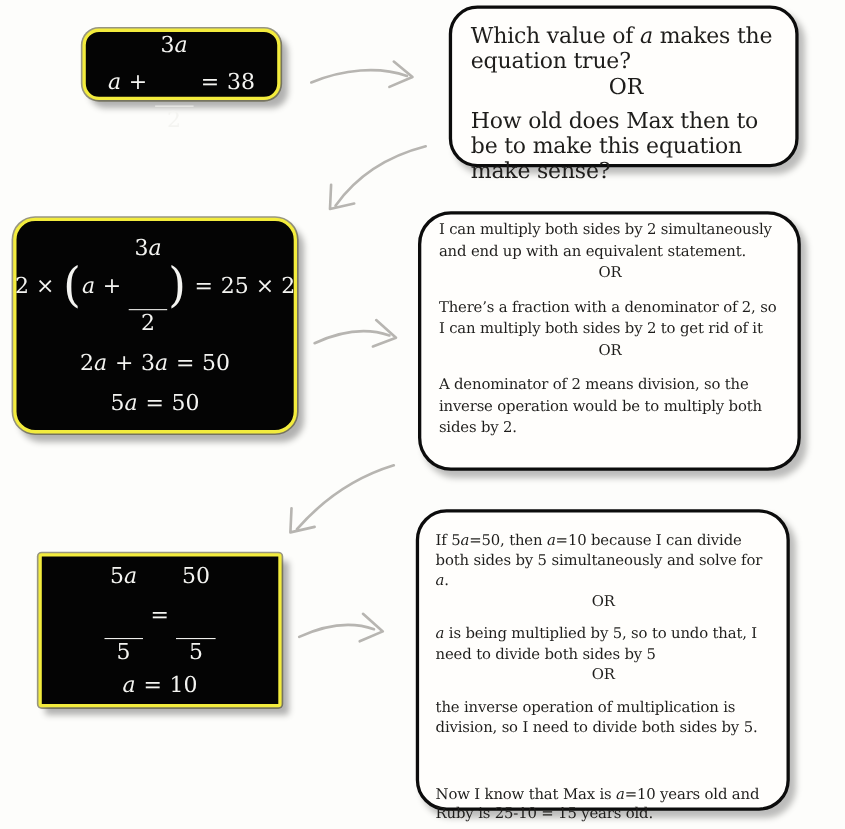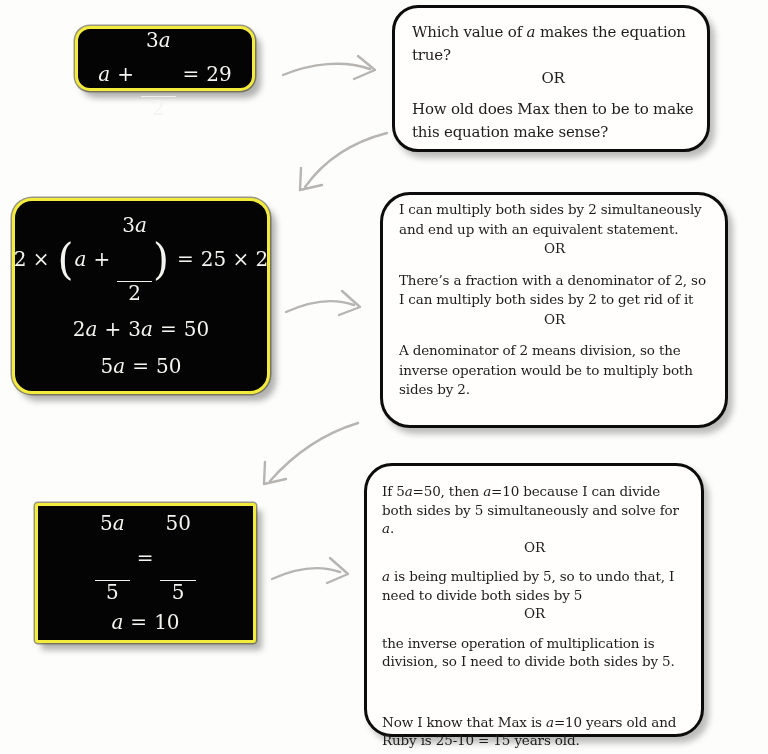--- a/index.html
+++ b/index.html
@@ -21,25 +21,25 @@
   .mpre{margin-right:7px;}
   .frac{display:inline-flex;flex-direction:column;align-items:center;line-height:1.12;gap:45px;}
   .frac .num{padding:0 5px;white-space:nowrap;}
   .frac .den{border-top:1.8px solid #efefec;align-self:stretch;text-align:center;padding:0 5px;}
   .bigparen{font-size:205%;font-weight:300;transform:scaleY(1.05);margin:0 1px;line-height:1;}
 
   
   .bubble{position:absolute;background:#fffefc;border:3.5px solid #0c0c0c;
     font-family:"DejaVu Serif",serif;color:#1e1d1b;
     box-shadow:5px 6px 6px rgba(0,0,0,.26);}
-  .b1{left:392px;top:5px;width:318px;height:147px;border-radius:26px;
-      padding:13px 13px 11px 17px;font-size:15px;line-height:23px;letter-spacing:-0.2px;}
+  .b1{left:408px;top:5px;width:318px;height:147px;border-radius:26px;
+      padding:13px 13px 11px 17px;font-size:20px;line-height:23px;letter-spacing:-0.2px;}
   .b2{left:380px;top:192px;width:348px;height:236px;border-radius:30px;
       padding:5px 15px 0 16px;font-size:13.5px;line-height:19.5px;letter-spacing:-0.15px;}
-  .b3{left:364px;top:463px;width:340px;height:274px;border-radius:28px;
+  .b3{left:378px;top:463px;width:340px;height:274px;border-radius:28px;
       padding:16px 14px 0 15px;font-size:13.5px;line-height:18.5px;letter-spacing:-0.15px;}
   .bubble p{margin:0;}
   .or{text-align:center;}
   .b1 .or{margin:0 0 8px;}
   .b2 .or{margin:0 0 12px;}
   .b3 .or{margin:0 0 11px;}
   .b3 .p4{margin-top:42px;}
   .iv{font-style:italic;}
 
   
@@ -52,21 +52,21 @@
 
   <div class="eqcard c1">
     <div class="mline">
       <span class="mv">a</span>
       <span class="mop">+</span>
       <span class="frac">
         <span class="num"><span>3</span><span class="mv">a</span></span>
         <span class="den">2</span>
       </span>
       <span class="mop">=</span>
-      <span>29</span>
+      <span>38</span>
     </div>
   </div>
 
   <svg class="arr" style="left:278px;top:48px" width="108" height="36" viewBox="0 0 108 36">
     <path d="M5,27 C34,15 66,12 92,21 M80,8 L97,22 L76,31" fill="none" stroke-width="2.4" stroke-linecap="round" stroke-linejoin="round" stroke="#b7b5b1"></path>
   </svg>
 
   <div class="bubble b1">
     <p><span>Which value of </span><span class="iv">a</span><span> makes the equation true?</span></p>
     <p class="or">OR</p>

